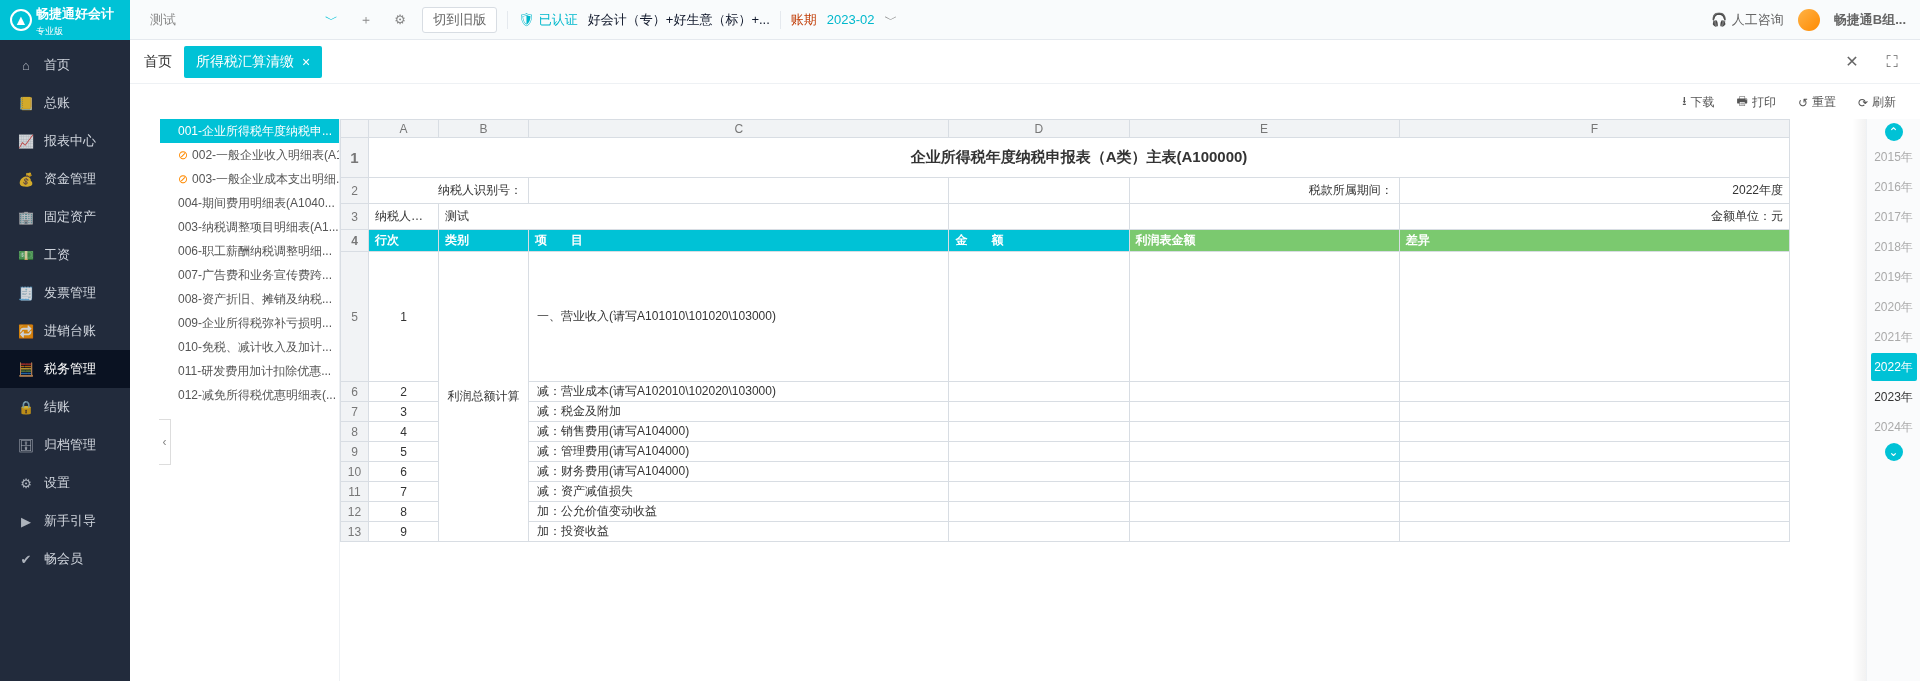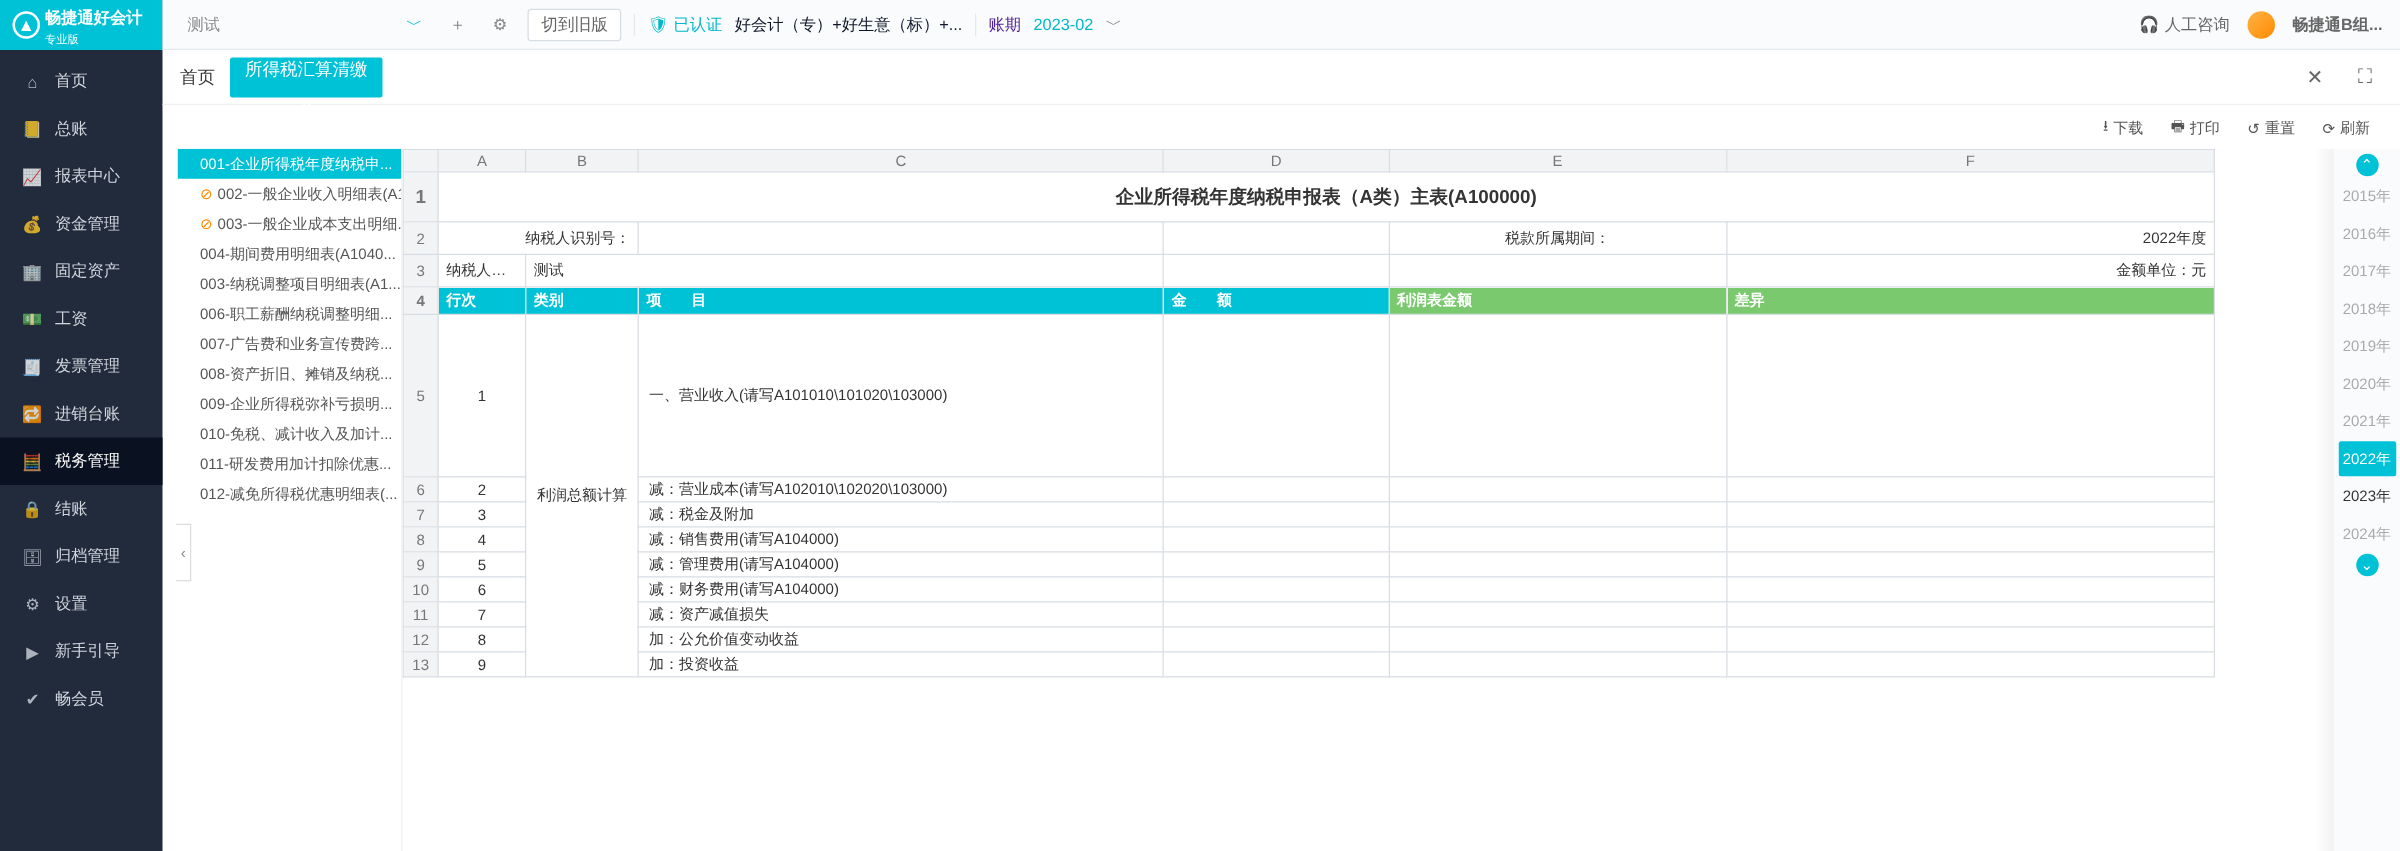--- a/index.html
+++ b/index.html
@@ -21,43 +21,43 @@
 .main { flex: 1; display: flex; flex-direction: column; min-width:0;border-radius:10px; }
 
 
 .topbar { height: 40px; background: #f9fbfc; border-bottom: 1px solid #e5e9ee; display: flex; align-items: center; padding: 0 14px; gap: 10px; font-size: 13px; color:#555;}
 .account-select { width: 200px; height: 26px; border: none; background: transparent; color: #888; display:flex; align-items:center; justify-content:space-between; padding:0 6px;}
 .topbar .sep { width:1px; height:18px; background:#e5e9ee;}
 .topbar .icon-btn { width:24px; height:24px; display:flex;align-items:center;justify-content:center;color:#888;cursor:pointer;}
 .old-ver-btn { border:1px solid #d8dde3; border-radius:3px; padding:3px 10px; color:#666; background:#fff;}
 .verified { color:#00b8cc; display:flex;align-items:center;gap:4px;}
 .product-line { color:#0f172a;}
-.period-label{color:#4c1d95;}
+.period-label{color:#c2410c;}
 .period-val { color:#00b8cc;}
 .topbar-spacer{flex:1;}
 .topbar-right{display:flex;align-items:center;gap:14px;}
 .avatar{width:22px;height:22px;border-radius:50%;background:linear-gradient(135deg,#ffb347,#ff8a00);}
 .username{color:#666;font-weight:bold;}
 
 
 .tabs { height: 44px; display: flex; align-items: center; padding: 0 14px; gap: 12px; border-bottom:1px solid #eef1f4;}
 .tab-home { font-size: 14px; color:#333;}
-.tab-item { background:#00c2d6; color:#fff; height:32px; padding:1px 12px; display:flex;align-items:center;gap:8px; border-radius:2px; font-size:14px;flex-direction:column;}
+.tab-item { background:#00c2d6; color:#fff; height:32px; padding:1px 12px; display:flex;align-items:center;gap:8px; border-radius:2px; font-size:14px;}
 .tab-close{font-size:14px;cursor:pointer;}
 .tabs-spacer{flex:1;}
 .tabs-ctrl{width:28px;height:28px;display:flex;align-items:center;justify-content:center;color:#666;cursor:pointer;font-size:16px;}
 
 
 .notice-row { display:flex; padding: 8px 14px 0 14px; gap:30px; align-items:flex-start;}
 .notice { color:#ff5a3c; font-size:12px; line-height:1.6; max-width:900px;}
 .toolbar { margin-left:auto; display:flex; gap:22px; align-items:center; color:#555; padding-right:10px;}
 .toolbar .tbtn{display:flex;align-items:center;gap:4px;cursor:pointer;}
 
 
-.body { flex:1; display:flex; min-height:0; padding: 6px 0 0 12px; }
+.body { flex:1; display:flex; min-height:0; padding: 6px 0 0 30px; }
 .forms-nav { width: 180px; border-right:1px solid #eef1f4; overflow:hidden auto;}
 .forms-nav .fn-item{height:24px;display:flex;align-items:center;padding:0 8px 0 18px;font-size:12px;color:#555;cursor:pointer;white-space:nowrap;overflow:hidden;text-overflow:ellipsis;}
 .forms-nav .fn-item.active{background:#00c2d6;color:#fff;}
 .forms-nav .fn-item .warn{color:#ff8a00;margin-right:4px;}
 
 .sheet-wrap{flex:1;position:relative;overflow:hidden;display:flex;}
 .sheet{flex:1;overflow:auto;}
 table.sheet-tbl{border-collapse:collapse;table-layout:fixed;width:1450px;}
 .sheet-tbl th,.sheet-tbl td{border:1px solid #d8dde3;height:20px;font-size:12px;padding:0 6px;background:#fff;color:#333;white-space:nowrap;overflow:hidden;text-overflow:ellipsis;}
 .sheet-tbl thead th{background:#f1f3f5;color:#777;font-weight:normal;text-align:center;height:18px;}
@@ -286,21 +286,21 @@
             <tbody id="sheet-body">
                 <tr class="title-row">
                   <td class="rownum">1</td>
                   <td colspan="6">企业所得税年度纳税申报表（A类）主表(A100000)</td>
                 </tr>
                 <tr class="meta-row">
                   <td class="rownum">2</td>
                   <td colspan="2" style="text-align:right">纳税人识别号：</td>
                   <td></td>
                   <td></td>
-                  <td style="text-align:center">税款所属期间：</td>
+                  <td style="text-align:right">税款所属期间：</td>
                   <td style="text-align:right">2022年度</td>
                 </tr>
                 <tr class="meta-row">
                   <td class="rownum">3</td>
                   <td colspan="1" style="text-align:left">纳税人名称：</td>
                   <td colspan="2" style="text-align:left">测试</td>
                   <td></td>
                   <td></td>
                   <td style="text-align:right">金额单位：元</td>
                 </tr>

